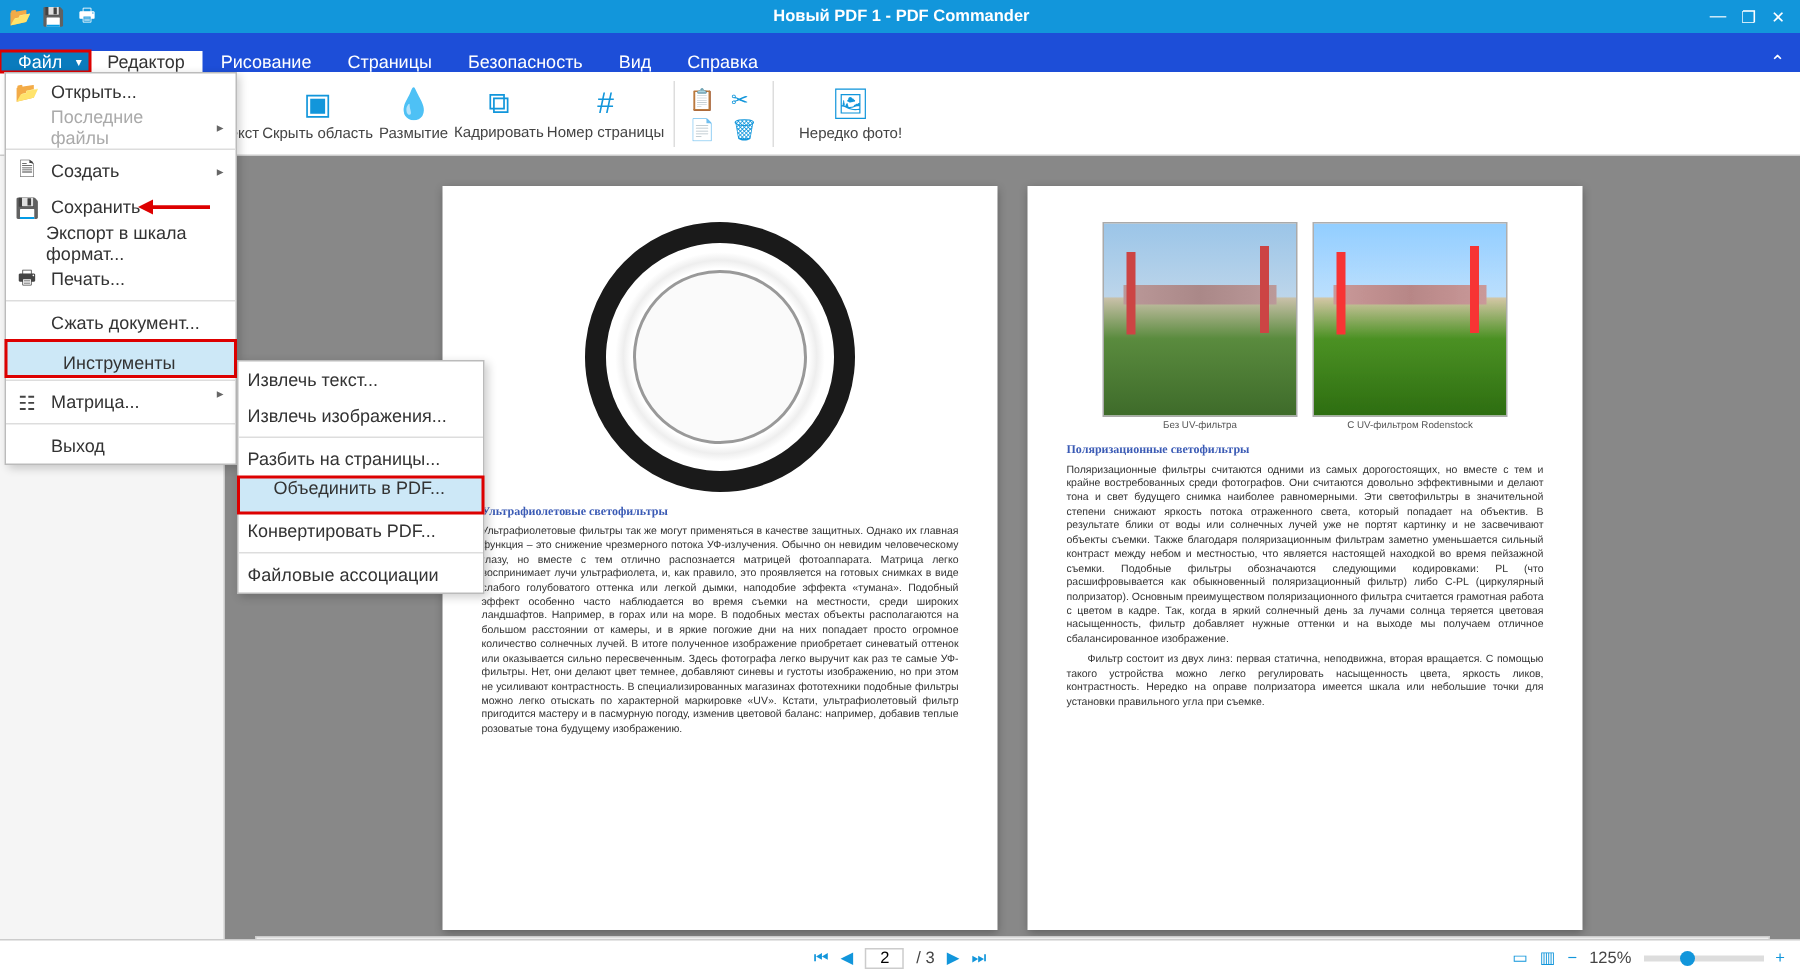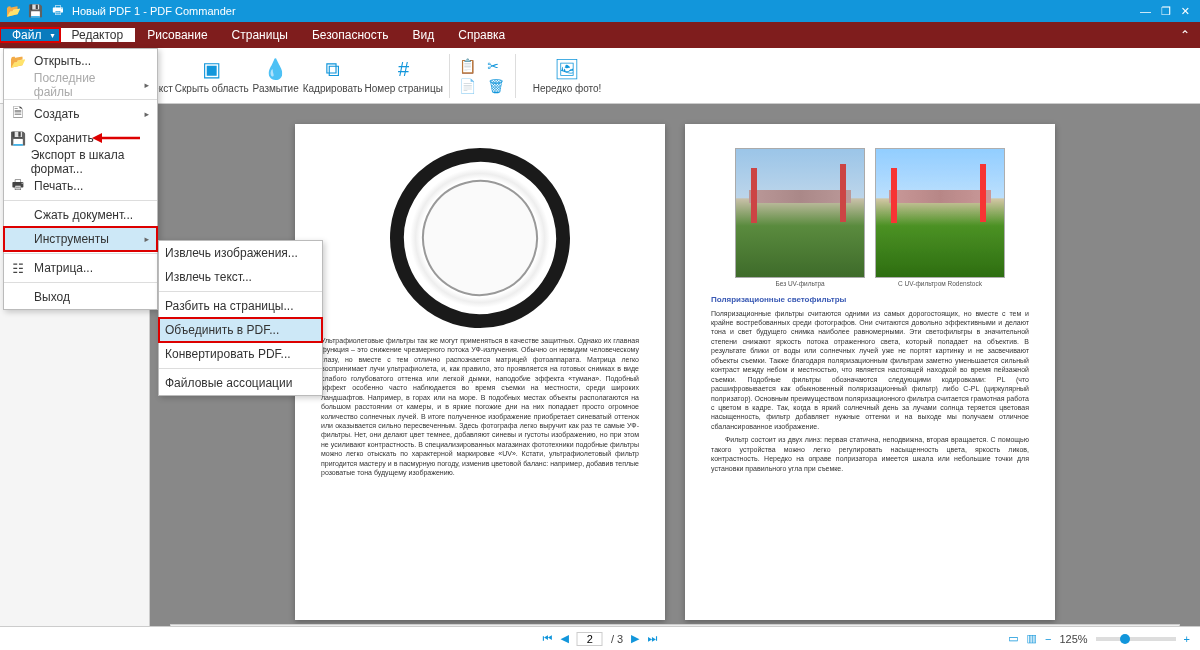--- a/index.html
+++ b/index.html
@@ -1,62 +1,62 @@
 <!DOCTYPE html>
 <html><head>
 <meta charset="utf-8">
 <style>
 * { margin:0; padding:0; box-sizing:border-box; font-family:"Segoe UI",Tahoma,sans-serif; }
 body { width:1200px; height:650px; background:#888; overflow:hidden; position:relative; }
 .titlebar { height:22px; background:#1296db; display:flex; align-items:center; color:#fff; font-size:11px; }
 .titlebar .qat { display:flex; gap:6px; padding:0 6px; }
 .titlebar .qat span { display:inline-flex; width:16px; height:16px; align-items:center; justify-content:center; font-size:12px; }
-.titlebar .title { flex:1; text-align:left; }
+.titlebar .title { flex:1; text-align:center;font-weight:bold; }
 .titlebar .wbtn { display:flex; gap:10px; padding:0 10px; }
-.menubar { height:26px; background:#7f1d1d; display:flex; align-items:center; color:#fff; font-size:12px; }
+.menubar { height:26px; background:#1d4ed8; display:flex; align-items:flex-end; color:#fff; font-size:12px; }
 .menubar .tab { padding:0 12px; display:flex; align-items:center; cursor:pointer; }
 .menubar .tab.file { background:#0a7bbd; padding-right:18px; position:relative; }
 .menubar .tab.file::after { content:"▾"; position:absolute; right:5px; font-size:8px; }
 .menubar .tab.active { background:#fff; color:#333; }
 .menubar .collapse { margin-left:auto; padding:0 10px; display:flex; align-items:center; }
 .red-box { outline:2px solid #d00; outline-offset:-1px; }
 .toolbar { height:56px; background:#fff; border-bottom:1px solid #ccc; display:flex; align-items:center; padding:0 4px; gap:2px; }
 .tbtn { display:flex; flex-direction:column; align-items:center; justify-content:center; min-width:50px; height:52px; font-size:10px; color:#444; gap:2px; position:relative; }
 .tbtn .ic { font-size:20px; color:#1296db; }
 .sep { width:1px; height:44px; background:#ddd; margin:0 4px; }
 .col2 { display:flex; flex-direction:column; gap:4px; padding:0 4px; }
 .col2 span { font-size:14px; color:#1296db; }
 .workspace { position:absolute; top:104px; left:0; right:0; bottom:24px; display:flex; background:#888; }
 .thumbs { width:150px; background:#f5f5f5; border-right:1px solid #ccc; display:flex; flex-direction:column; align-items:center; padding-top:6px; overflow:hidden; }
 .thumb { width:110px; height:70px; background:#fff; border:1px solid #bbb; margin-bottom:2px; display:flex; position:relative; }
 .thumb.sel { border:2px solid #1296db; background:#e8f4fb; }
 .tnum { font-size:10px; color:#444; margin-bottom:8px; }
 .canvas { flex:1; background:#888; overflow:hidden; }
 .pages { display:flex; gap:20px; justify-content:center; padding:20px 20px 4px; }
 .page { width:370px; height:496px; background:#fff; box-shadow:0 2px 6px rgba(0,0,0,.3); padding:18px 26px; font-size:7px; color:#333; line-height:1.35; text-align:justify; }
-.page h4 { color:#3b5bb5; font-size:8px; font-weight:600; margin:3px 0 3px; }
+.page h4 { color:#3b5bb5; font-size:8px; font-weight:600; margin:3px 0 3px;font-family:Liberation Serif, serif; }
 .lens { width:180px; height:180px; margin:6px auto 8px; position:relative; }
 .ring { position:absolute; border-radius:50%; }
 .r1 { inset:0; border:14px solid #1a1a1a; background:radial-gradient(circle,#fff 55%,#eee 60%,#fff 65%); transform:rotate(-15deg); }
 .r1::before { content:""; position:absolute; inset:18px; border:2px solid #999; border-radius:50%; background:#fafafa; }
 .twoimg { display:flex; gap:10px; justify-content:center; margin:6px 0; }
 .photo { width:130px; height:130px; background:linear-gradient(to bottom,#9bc5e8 0%,#bcd5ea 38%,#c8c0a8 39%,#5a8b3e 60%,#3e6b2a 100%); position:relative; border:1px solid #aaa; }
 .photo::before { content:""; position:absolute; left:10%; top:32%; width:80%; height:10%; background:linear-gradient(90deg,#b99,#a88,#b99); }
 .photo::after { content:""; position:absolute; left:12%; top:15%; width:6px; height:55px; background:#c44; }
 .tower2 { position:absolute; right:14%; top:12%; width:6px; height:58px; background:#c44; }
 .cap { text-align:center; font-size:6.5px; color:#555; margin-top:2px; }
 .scrollx { height:14px; background:#eee; border:1px solid #ccc; margin:0 20px; position:relative; }
 .statusbar { position:absolute; left:0; right:0; bottom:0; height:24px; background:#fff; border-top:1px solid #ccc; display:flex; align-items:center; font-size:11px; color:#444; }
 .statusbar .nav { position:absolute; left:50%; transform:translateX(-50%); display:flex; gap:8px; align-items:center; }
 .statusbar .nav span { font-size:11px; }
 .statusbar .zoom { margin-left:auto; display:flex; gap:8px; align-items:center; padding-right:10px; }
 .vb { color:#1296db; }
 .dropdown { position:absolute; top:48px; left:3px; width:155px; background:#fff; border:1px solid #bbb; box-shadow:2px 2px 6px rgba(0,0,0,.2); font-size:12px; color:#333; z-index:50; }
 .dd-item { display:flex; align-items:center; height:24px; padding:0 8px 0 6px; gap:8px; position:relative; }
-.dd-item:hover, .dd-item.hl { background:#cde8f7; }
+.dd-item:hover, .dd-item.hl { background:#cde8f7;flex-direction:column; }
 .dd-item .ic2 { width:16px; font-size:13px; color:#444; text-align:center; }
 .dd-item .arr { margin-left:auto; font-size:9px; color:#666; }
 .dd-sep { height:1px; background:#ddd; margin:2px 0; }
 .dd-disabled { color:#aaa; }
 .red-arrow { position:absolute; left:88px; top:5px; width:50px; height:14px; pointer-events:none; }
 .red-arrow svg { width:100%; height:100%; }
 .submenu { position:absolute; top:240px; left:158px; width:165px; background:#fff; border:1px solid #bbb; box-shadow:2px 2px 6px rgba(0,0,0,.2); font-size:12px; color:#333; z-index:50; }
 .mini-pages { display:flex; gap:3px; width:100%; height:100%; padding:4px; }
 .mini-pg { flex:1; background:#fff; border:1px solid #ddd; font-size:3px; color:#aaa; overflow:hidden; padding:2px; line-height:1.1; }
 .mini-pg .mimg { width:60%; height:30px; margin:2px auto; background:#7ba86e; }
@@ -156,20 +156,21 @@
         </div>
     </div>
     <div class="tnum">3</div>
   </div>
   <div class="canvas">
     <div class="pages">
       <div class="page">
         <div class="lens">
             <div class="ring r1"></div>
           </div>
+        <h4>Ультрафиолетовые светофильтры</h4>
         <p>Ультрафиолетовые фильтры так же могут применяться в качестве защитных. Однако их главная функция – это снижение чрезмерного потока УФ-излучения. Обычно он невидим человеческому глазу, но вместе с тем отлично распознается матрицей фотоаппарата. Матрица легко воспринимает лучи ультрафиолета, и, как правило, это проявляется на готовых снимках в виде слабого голубоватого оттенка или легкой дымки, наподобие эффекта «тумана». Подобный эффект особенно часто наблюдается во время съемки на местности, среди широких ландшафтов. Например, в горах или на море. В подобных местах объекты располагаются на большом расстоянии от камеры, и в яркие погожие дни на них попадает просто огромное количество солнечных лучей. В итоге полученное изображение приобретает синеватый оттенок или оказывается сильно пересвеченным. Здесь фотографа легко выручит как раз те самые УФ-фильтры. Нет, они делают цвет темнее, добавляют синевы и густоты изображению, но при этом не усиливают контрастность. В специализированных магазинах фототехники подобные фильтры можно легко отыскать по характерной маркировке «UV». Кстати, ультрафиолетовый фильтр пригодится мастеру и в пасмурную погоду, изменив цветовой баланс: например, добавив теплые розоватые тона будущему изображению.</p>
       </div>
       <div class="page">
         <div class="twoimg">
           <div>
               <div class="photo">
                 <span class="tower2"></span>
               </div>
               <div class="cap">Без UV-фильтра</div>
             </div>
@@ -259,24 +260,24 @@
     </div>
   <div class="dd-sep"></div>
   <div class="dd-item">
       <span class="ic2"></span>
       <span>Выход</span>
     </div>
 </div>
 
 <div class="submenu">
   <div class="dd-item">
+      <span>Извлечь текст...</span>
+    </div>
+  <div class="dd-item">
       <span>Извлечь изображения...</span>
-    </div>
-  <div class="dd-item">
-      <span>Извлечь текст...</span>
     </div>
   <div class="dd-sep"></div>
   <div class="dd-item">
       <span>Разбить на страницы...</span>
     </div>
   <div class="dd-item hl red-box">
       <span>Объединить в PDF...</span>
     </div>
   <div class="dd-item">
       <span>Конвертировать PDF...</span>

